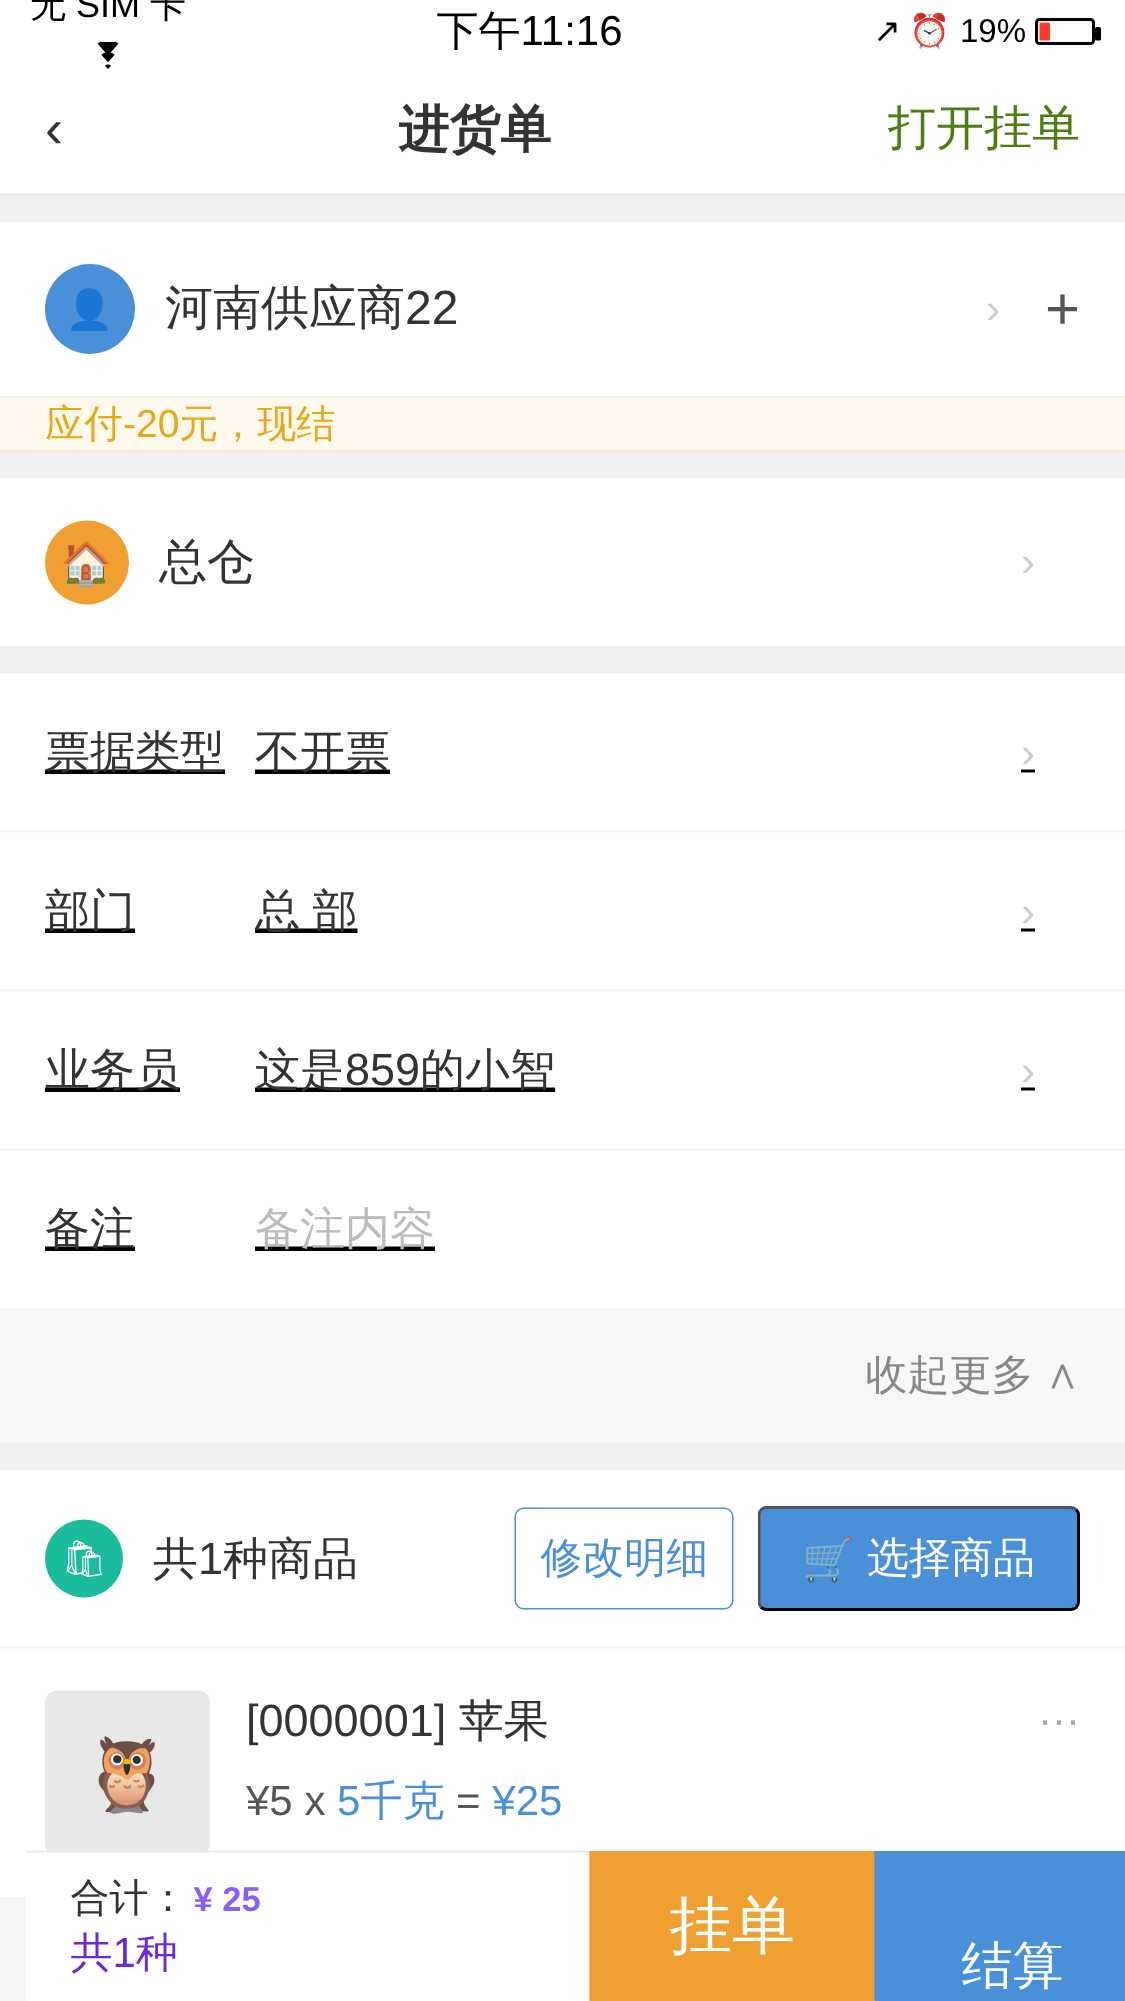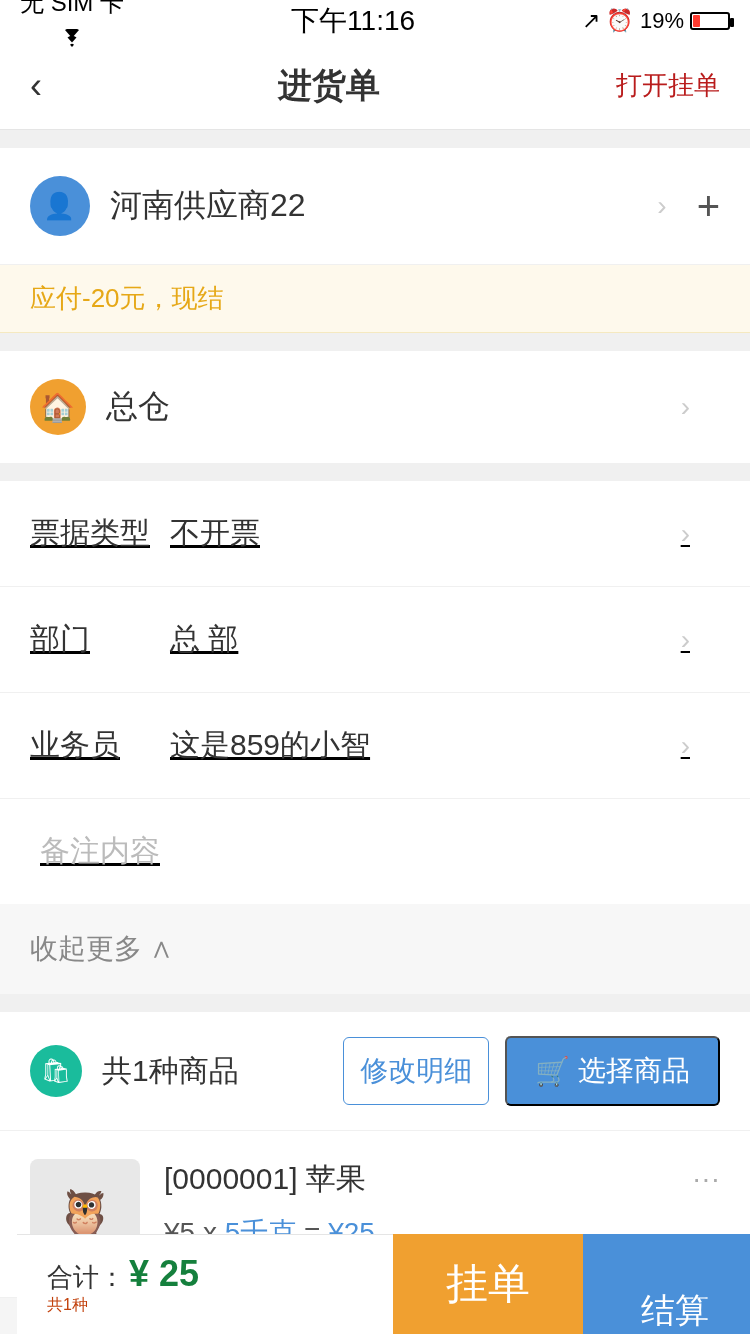--- a/index.html
+++ b/index.html
@@ -42,21 +42,21 @@
       background: #fff;
       height: 88px;
       display: flex;
       align-items: center;
       justify-content: space-between;
       padding: 0 30px;
       border-bottom: 1px solid #e5e5e5;
     }
     .nav-back { font-size: 36px; color: #333; cursor: pointer; }
     .nav-title { font-size: 34px; font-weight: 600; color: #333; }
-    .nav-action { font-size: 26px; color: #b91c1c; text-align: center; }
+    .nav-action { font-size: 32px; color: #4d7c0f; text-align: center; }
 
     
     .divider-gray {
       height: 18px;
       background: #f0f0f0;
     }
 
     
     .card {
       background: #fff;
@@ -82,21 +82,21 @@
     .chevron-right {
       color: #ccc; font-size: 28px; margin-right: 30px;
     }
     .plus-btn {
       font-size: 40px; color: #555; cursor: pointer;
     }
 
     
     .notice-bar {
       background: #fef9ec;
-      padding: 16px 30px;
+      padding: 0 30px;
       font-size: 26px;
       color: #e6a817;
       border-bottom: 1px solid #f5e9c0;
     }
 
     
     .warehouse-row {
       display: flex;
       align-items: center;
       padding: 28px 30px;
@@ -135,21 +135,21 @@
     }
     .form-value.placeholder {
       color: #bbb;
     }
 
     
     .collapse-row {
       background: #f7f7f7;
       display: flex;
       align-items: center;
-      justify-content: flex-start;
+      justify-content: flex-end;
       padding: 26px 30px;
       font-size: 28px;
       color: #888;
     }
 
     
     .products-header {
       background: #fff;
       display: flex;
       align-items: center;
@@ -223,22 +223,22 @@
     }
     .bottom-total {
       flex: 1;
       background: #fff;
       display: flex;
       flex-direction: column;
       justify-content: center;
       padding: 0 30px;
       border-top: 1px solid #e5e5e5;
     }
-    .total-amount { font-size: 36px; color: #15803d; font-weight: 600; }
-    .total-sub { font-size: 16px; color: #c2410c; }
+    .total-amount { font-size: 23px; color: #8b5cf6; font-weight: 600; }
+    .total-sub { font-size: 28px; color: #6d28d9; }
     .btn-hang {
       width: 190px;
       background: #f0a030;
       color: #fff;
       font-size: 42px;
       font-weight: 500;
       display: flex; align-items: center; justify-content: center;
       cursor: pointer;
     }
     .btn-checkout {
@@ -335,20 +335,21 @@
     <span class="chevron-right">›</span>
   </div>
 
   <div class="form-row">
     <span class="form-label">业务员</span>
     <span class="form-value">这是859的小智</span>
     <span class="chevron-right">›</span>
   </div>
 
   <div class="form-row" style="border-bottom:none;">
+    <span class="form-label">备注</span>
     <span class="form-value placeholder">备注内容</span>
   </div>
 </div>
 
 <div class="collapse-row">
   <span>收起更多 ∧</span>
 </div>
 
 <div class="divider-gray"></div>
 

